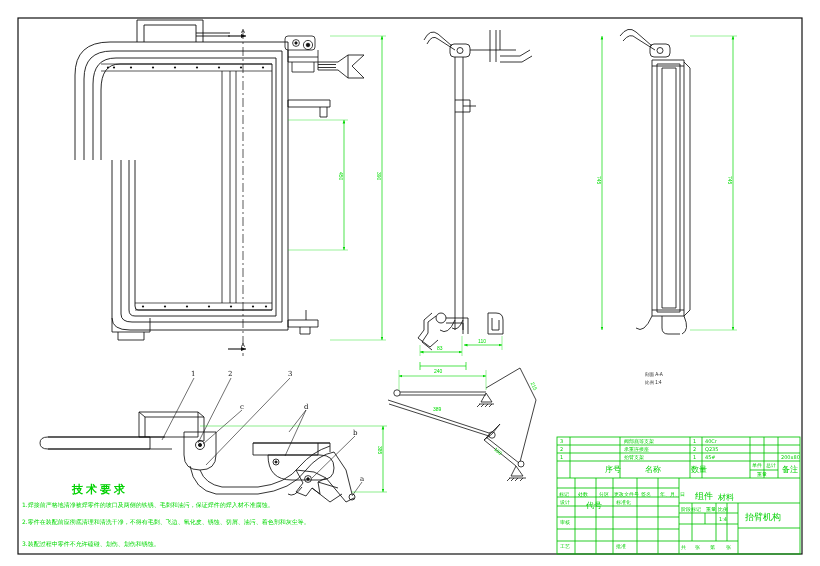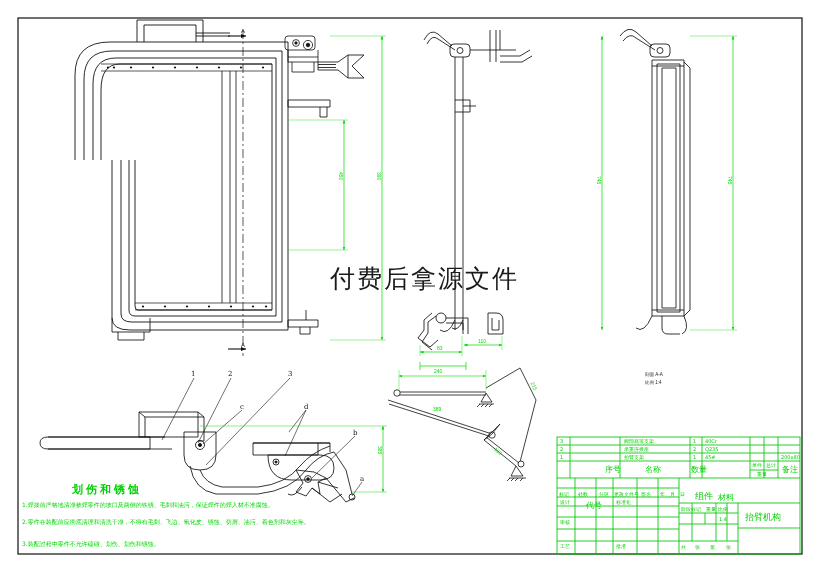--- a/index.html
+++ b/index.html
@@ -359,21 +359,20 @@
     <line x1="679" y1="513" x2="738" y2="513"></line>
     <line x1="679" y1="524" x2="738" y2="524"></line>
     <line x1="679" y1="541" x2="738" y2="541"></line>
     <line x1="692" y1="503" x2="692" y2="541"></line>
     <line x1="705" y1="513" x2="705" y2="524"></line>
     <line x1="716" y1="503" x2="716" y2="541"></line>
     <line x1="727" y1="503" x2="727" y2="541"></line>
   </g>
 </svg>
 
-<div class="wm">付费后拿源文件</div>
 
 <div class="secmk" style="left:241px;top:28px;">A</div>
 <div class="secmk" style="left:241px;top:342px;">A</div>
 <div class="note" style="left:645px;top:372px;">剖面 A-A</div>
 <div class="note" style="left:645px;top:380px;">比例 1:4</div>
 
 <div class="dimtxt v" style="left:338px;top:172px;">450</div>
 <div class="dimtxt v" style="left:376px;top:172px;">390</div>
 <div class="dimtxt v" style="left:596px;top:176px;">745</div>
 <div class="dimtxt v" style="left:727px;top:176px;">745</div>
@@ -386,21 +385,21 @@
 <div class="dimtxt" style="left:494px;top:448px;transform:rotate(40deg);">150</div>
 
 <div class="lead" style="left:191px;top:370px;">1</div>
 <div class="lead" style="left:228px;top:370px;">2</div>
 <div class="lead" style="left:288px;top:370px;">3</div>
 <div class="lead" style="left:240px;top:403px;">c</div>
 <div class="lead" style="left:304px;top:403px;">d</div>
 <div class="lead" style="left:353px;top:429px;">b</div>
 <div class="lead" style="left:360px;top:475px;">a</div>
 
-<div class="tr-title">划伤和锈蚀</div>
+<div class="tr-title">技术要求</div>
 <div class="tr-line" style="left:22px;top:501px;">1.焊接前严格地清净被焊零件的坡口及两侧的铁锈、毛刺和油污，保证焊件的焊入材不准腐蚀。</div>
 <div class="tr-line" style="left:22px;top:518px;">2.零件在装配前应彻底清理和清洗干净，不得有毛刺、飞边、氧化皮、锈蚀、切屑、油污、着色剂和灰尘等。</div>
 <div class="tr-line" style="left:22px;top:540px;">3.装配过程中零件不允许磕碰、划伤、划伤和锈蚀。</div>
 
 <div class="blk" style="left:560px;top:438px;">3</div>
 <div class="blk" style="left:624px;top:438px;">阀部底等支架</div>
 <div class="blk" style="left:693px;top:438px;">1</div>
 <div class="blk" style="left:705px;top:438px;">40Cr</div>
 
 <div class="blk" style="left:560px;top:446px;">2</div>

